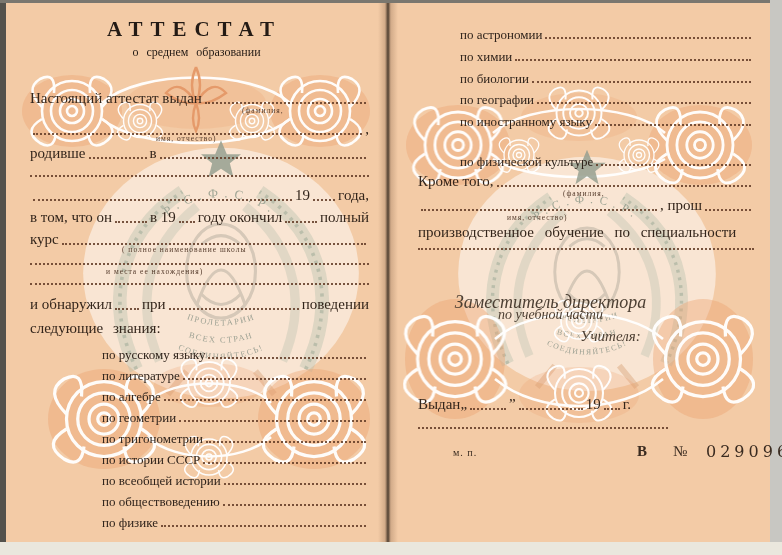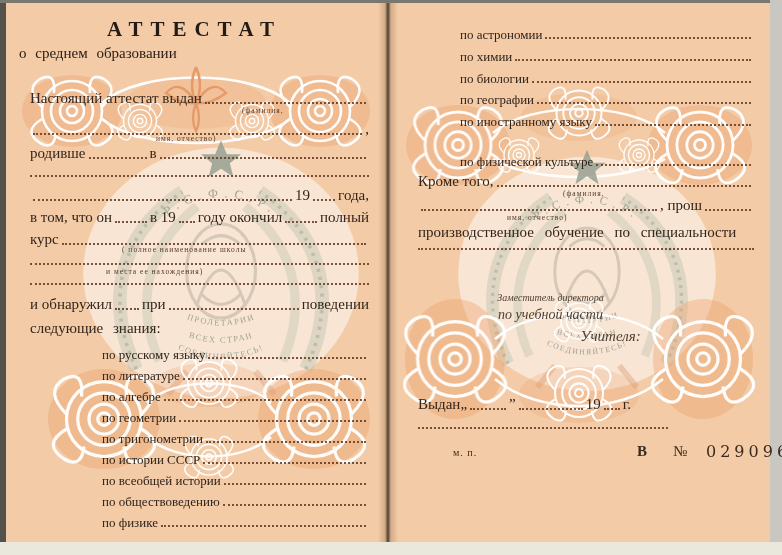--- a/index.html
+++ b/index.html
@@ -23,21 +23,21 @@
     background:linear-gradient(90deg,rgba(90,60,40,0) 0%,rgba(110,75,50,.25) 35%,#4e3e30 50%,rgba(110,75,50,.25) 64%,rgba(90,60,40,0) 100%);}
   .orn,.emblem{position:absolute;pointer-events:none;}
   .row{position:absolute;display:flex;align-items:baseline;color:#33251b;font-size:15px;line-height:1.1;}
   .row-l{left:24px;right:14px;}
   .row-r{left:27px;right:16px;}
   .row span{white-space:nowrap;}
   .dots{flex:1 1 auto;align-self:flex-end;border-bottom:2px dotted rgba(96,58,36,.85);margin:0 3px 3px 3px;min-width:10px;}
   .dotrow{position:absolute;height:12px;border-bottom:2px dotted rgba(96,58,36,.85);}
   .lbl{position:absolute;font-size:7.5px;letter-spacing:1px;color:#53392a;white-space:nowrap;}
   .title{position:absolute;left:0;right:0;text-align:center;color:#241b15;font-size:21px;letter-spacing:8px;font-weight:600;}
-  .subtitle{position:absolute;left:13px;right:0;text-align:left;color:#241b15;font-size:15px;word-spacing:5px;}
+  .subtitle{position:absolute;left:4px;right:0;text-align:center;color:#241b15;font-size:12px;word-spacing:5px;}
   .subj{font-size:13px;color:#2f231b;}
   .sig{position:absolute;left:0;right:0;text-align:center;font-style:italic;color:#4c3f33;font-size:15px;font-weight:500;}
   .serialrow span{position:absolute;color:#3a2b20;margin-left:10px;}
   .emb-let{font-family:"Liberation Serif",serif;font-size:12px;letter-spacing:6px;fill:#97a090;opacity:.9;}
   .emb-motto{font-family:"Liberation Serif",serif;font-size:8px;letter-spacing:1.5px;fill:#8e968a;opacity:.85;}
 </style>
 </head>
 <body>
 
 <svg width="0" height="0" style="position:absolute" aria-hidden="true">
@@ -311,21 +311,21 @@
         <span>, прош</span>
         <span class="dots" style="flex:0 0 46px"></span>
       </div>
       <div class="lbl" style="top:210px;left:116px">имя,  отчество)</div>
 
       <div class="row row-r" style="top:221px">
         <span style="word-spacing:7px">производственное  обучение  по  специальности</span>
       </div>
       <div class="dotrow" style="top:233px;left:27px;right:16px"></div>
 
-      <div class="sig" style="top:289px;left:-30px;right:30px;font-size:10px">Заместитель директора</div>
+      <div class="sig" style="top:289px;left:-30px;right:30px;font-size:18px">Заместитель директора</div>
       <div class="sig" style="top:304px;left:-30px;right:30px;font-size:14px">по учебной части</div>
       <div class="sig" style="top:325px;left:30px;right:-30px">Учителя:</div>
 
       <div class="row" style="top:393px;left:27px;width:240px">
         <span>Выдан</span>
         <span>„</span>
         <span class="dots" style="flex:0 0 36px"></span>
         <span>”</span>
         <span class="dots" style="flex:0 0 64px"></span>
         <span>19</span>

